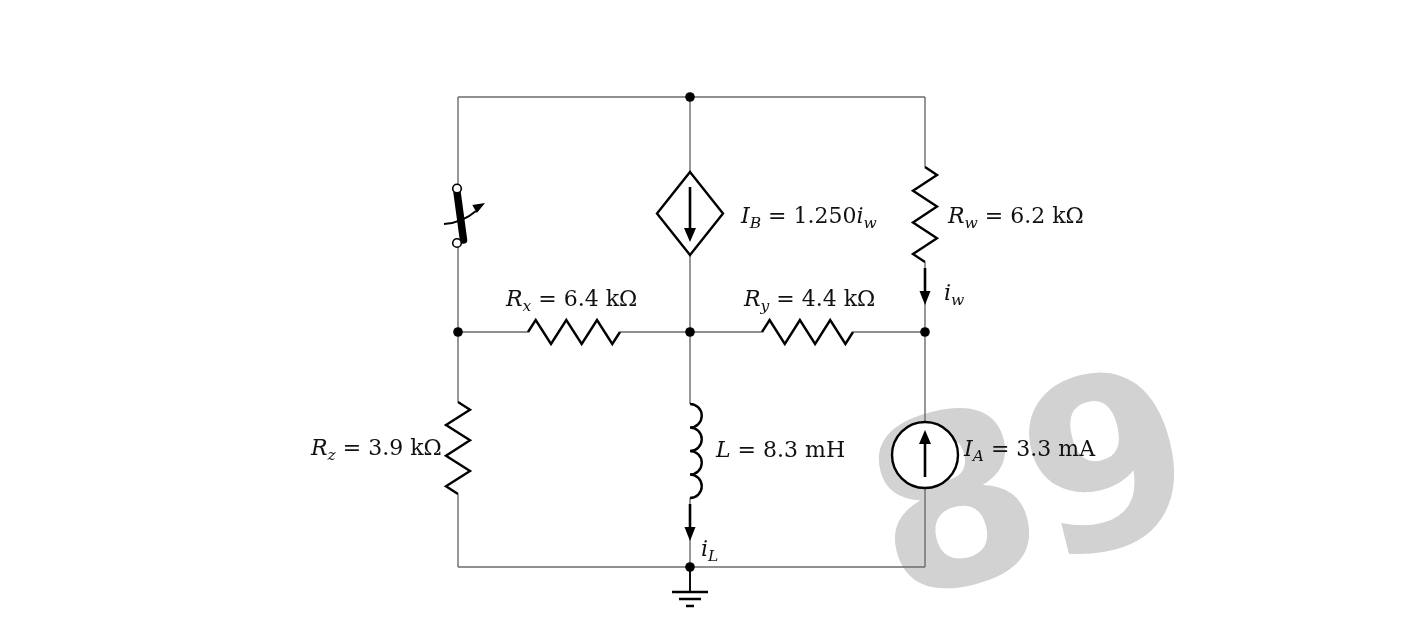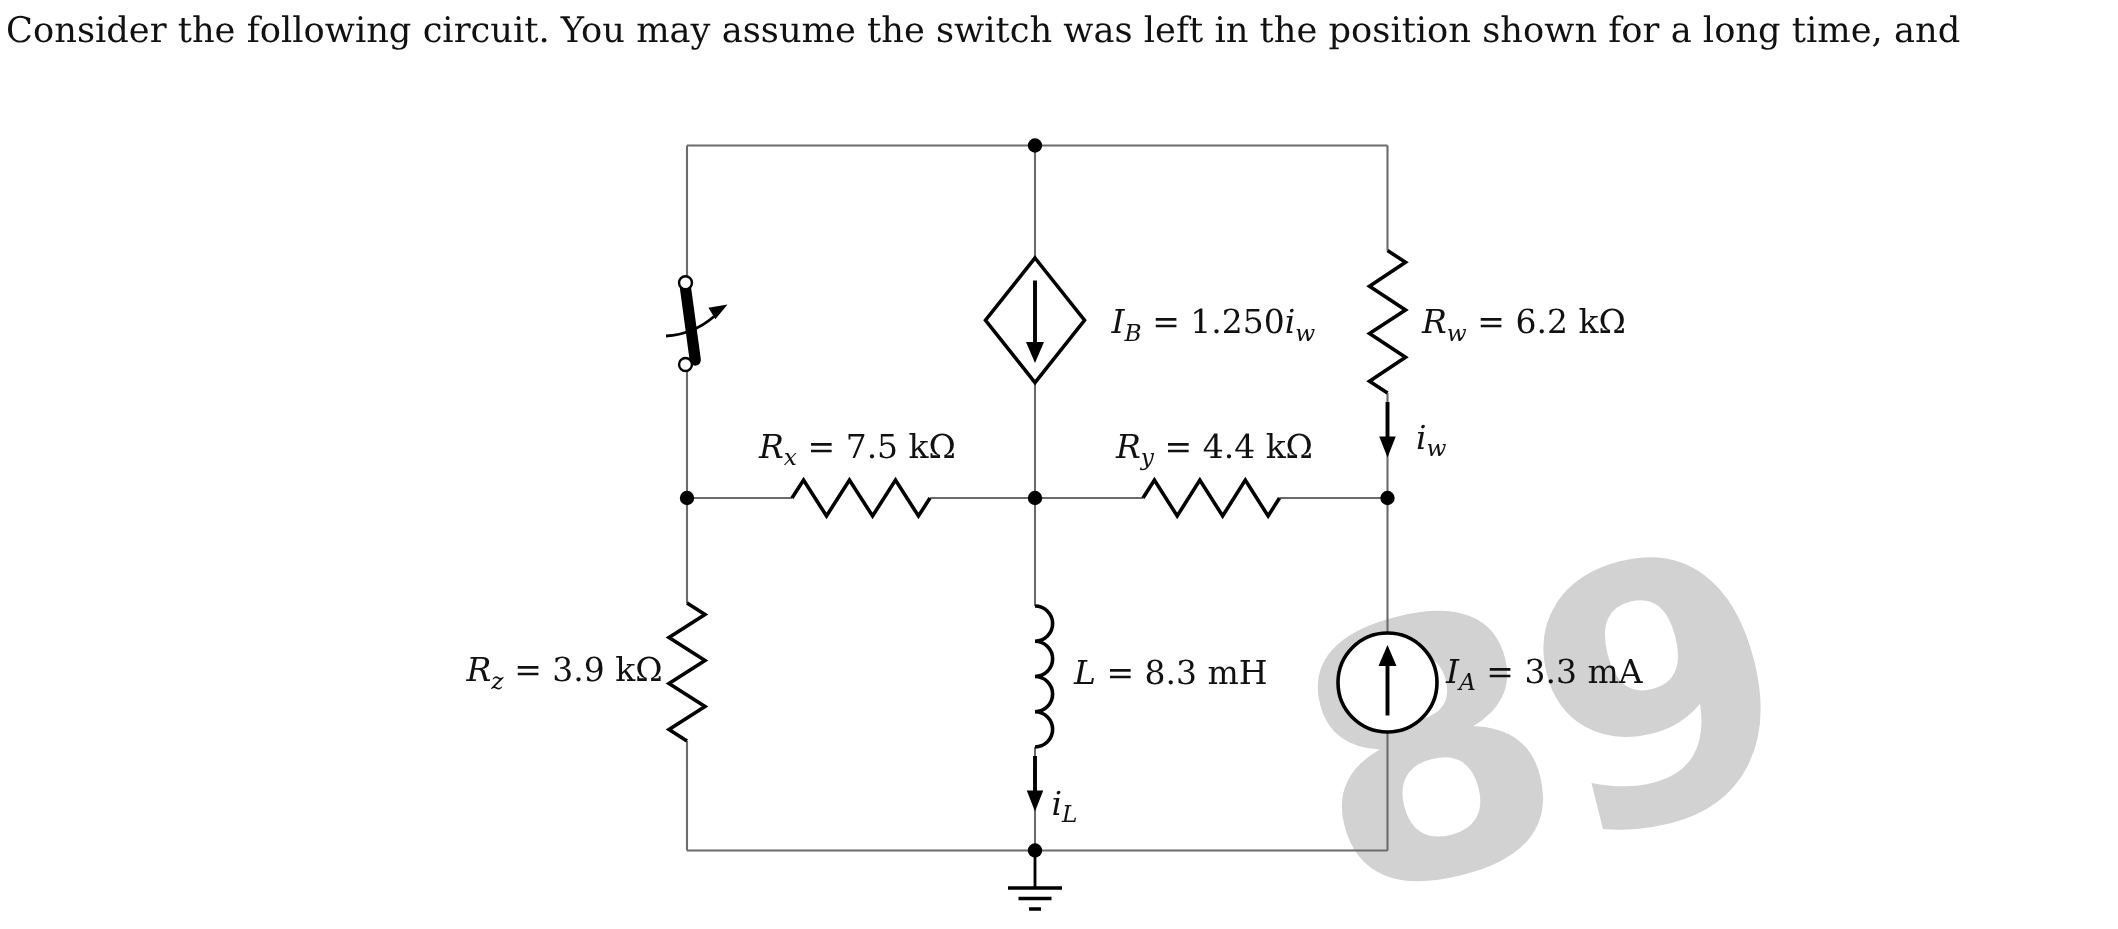--- a/index.html
+++ b/index.html
@@ -44,21 +44,20 @@
     font-size:22px;color:var(--text-color);
   }
   .lbl .v{font-style:italic;}
   .lbl .s{font-style:italic;font-size:15.5px;vertical-align:-5px;}
   .lbl .eq{margin-left:7px;margin-top:28px;}
 </style>
 </head>
 <body>
 
 <div class="problem-text">
-  <span class="line">Consider the following circuit. You may assume the switch was left in the position shown for a long time, and</span>
 </div>
 
 <div class="watermark">89</div>
 
 <svg class="circuit-layer" width="1412" height="619" viewBox="0 0 1412 619">
 
   <g>
     <path class="wire" d="M458,97 H925"></path>
     <path class="wire" d="M458,97 V186"></path>
     <path class="wire" d="M458,246 V332"></path>
@@ -119,29 +118,29 @@
 
   <g>
     <circle class="dot" cx="690" cy="97" r="4.8"></circle>
     <circle class="dot" cx="458" cy="332" r="4.8"></circle>
     <circle class="dot" cx="690" cy="332" r="4.8"></circle>
     <circle class="dot" cx="925" cy="332" r="4.8"></circle>
     <circle class="dot" cx="690" cy="567" r="4.8"></circle>
   </g>
 </svg>
 
-<div class="lbl" style="left:506px;top:286px"><span class="v">R</span><span class="s">x</span><span class="eq">= 7.5 kΩ</span></div>
+<div class="lbl" style="left:506px;top:286px"><span class="v">R</span><span class="s">x</span><span class="eq">= 6.4 kΩ</span></div>
 
 <div class="lbl" style="left:744px;top:286px"><span class="v">R</span><span class="s">y</span><span class="eq">= 4.4 kΩ</span></div>
 
 <div class="lbl" style="left:311px;top:435px"><span class="v">R</span><span class="s">z</span><span class="eq">= 3.9 kΩ</span></div>
 
 <div class="lbl" style="left:948px;top:203px"><span class="v">R</span><span class="s">w</span><span class="eq">= 6.2 kΩ</span></div>
 
 <div class="lbl" style="left:741px;top:203px"><span class="v">I</span><span class="s">B</span><span class="eq">= 1.250</span><span class="v">i</span><span class="s">w</span></div>
 
 <div class="lbl" style="left:716px;top:437px"><span class="v">L</span><span class="s"></span><span class="eq">= 8.3 mH</span></div>
 
 <div class="lbl" style="left:964px;top:436px"><span class="v">I</span><span class="s">A</span><span class="eq">= 3.3 mA</span></div>
 
 <div class="lbl" style="left:944px;top:280px"><span class="v">i</span><span class="s">w</span></div>
 
-<div class="lbl" style="left:701px;top:524px"><span class="v">i</span><span class="s">L</span></div>
+<div class="lbl" style="left:701px;top:536px"><span class="v">i</span><span class="s">L</span></div>
 
 </body></html>

